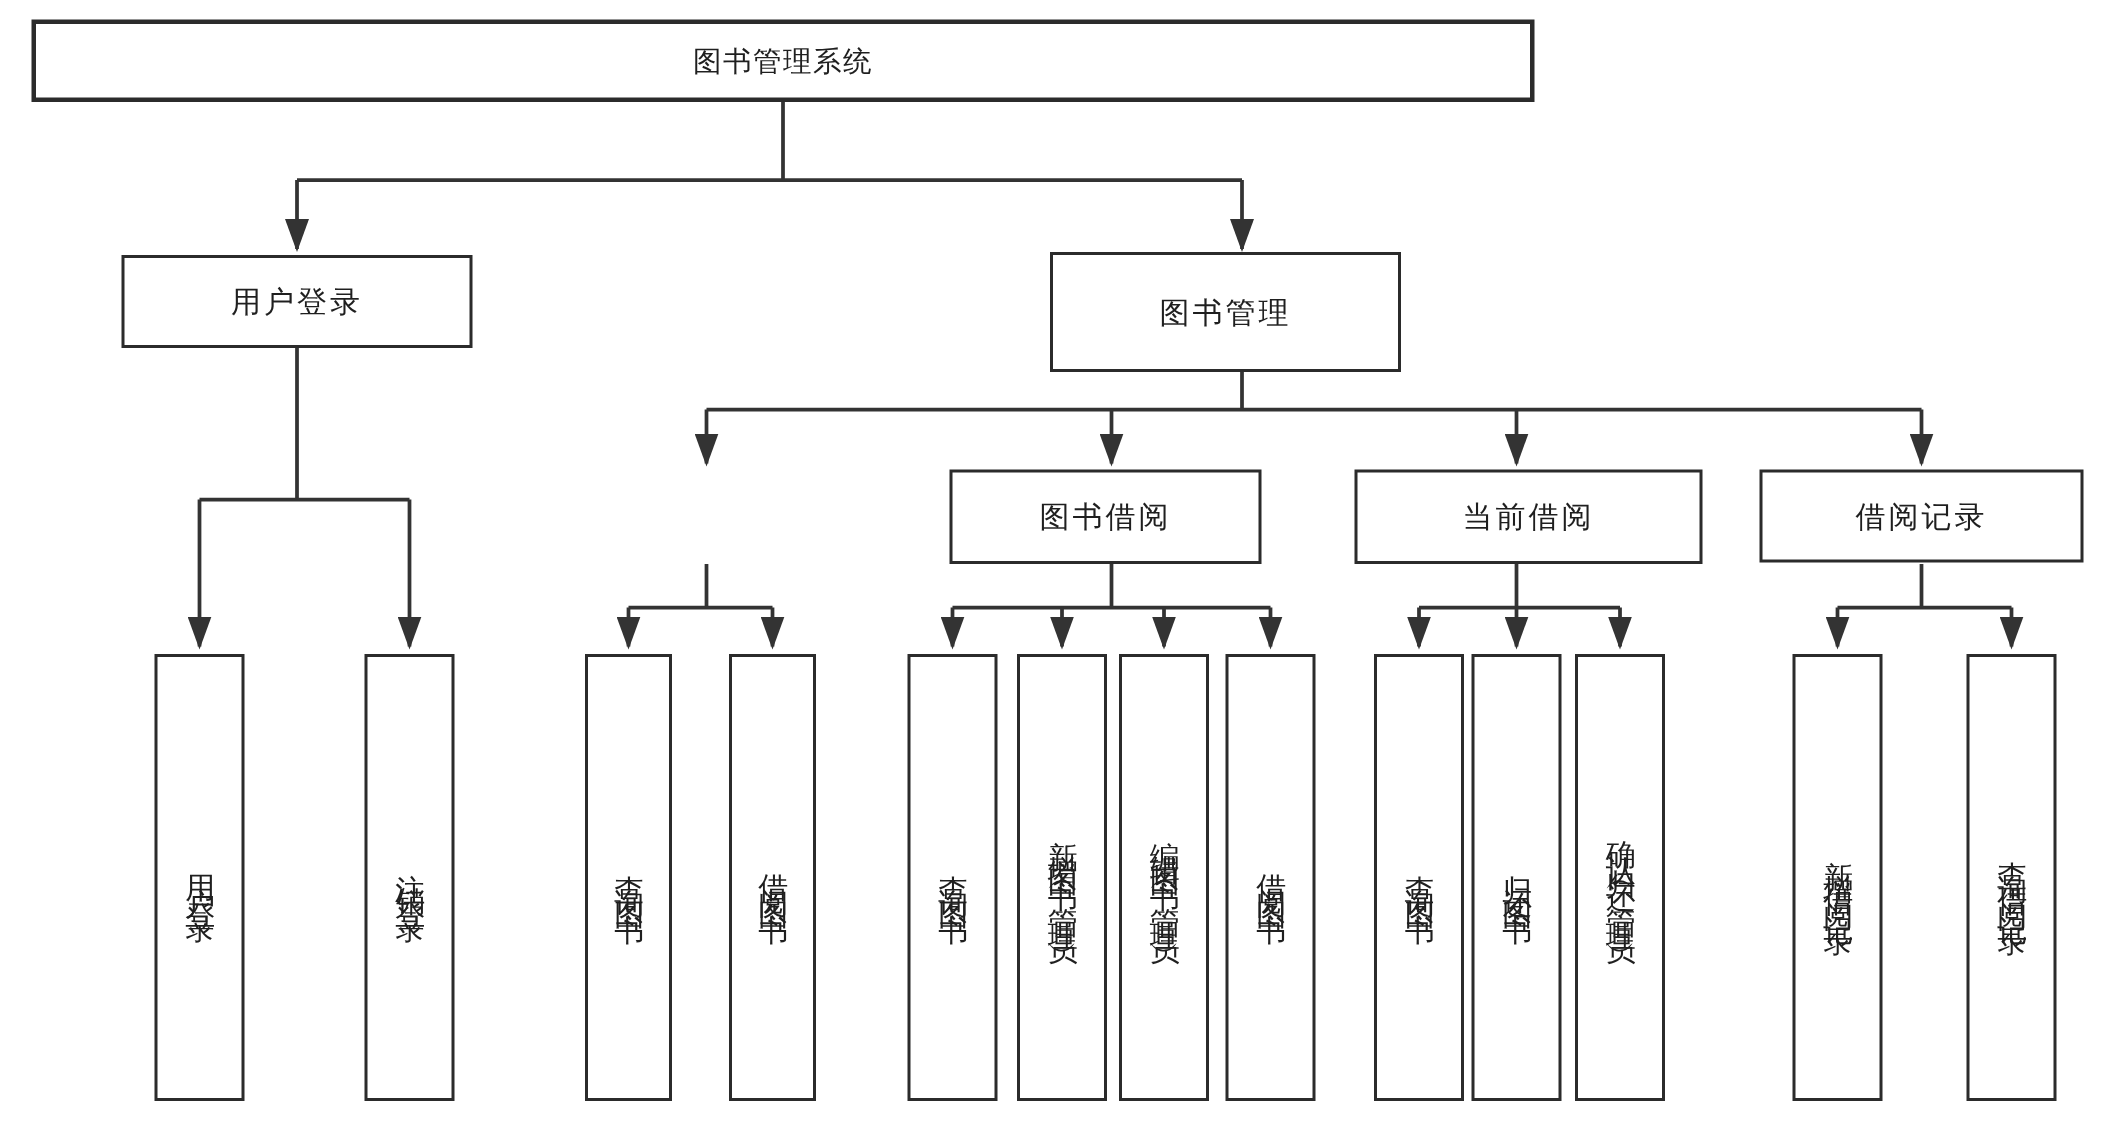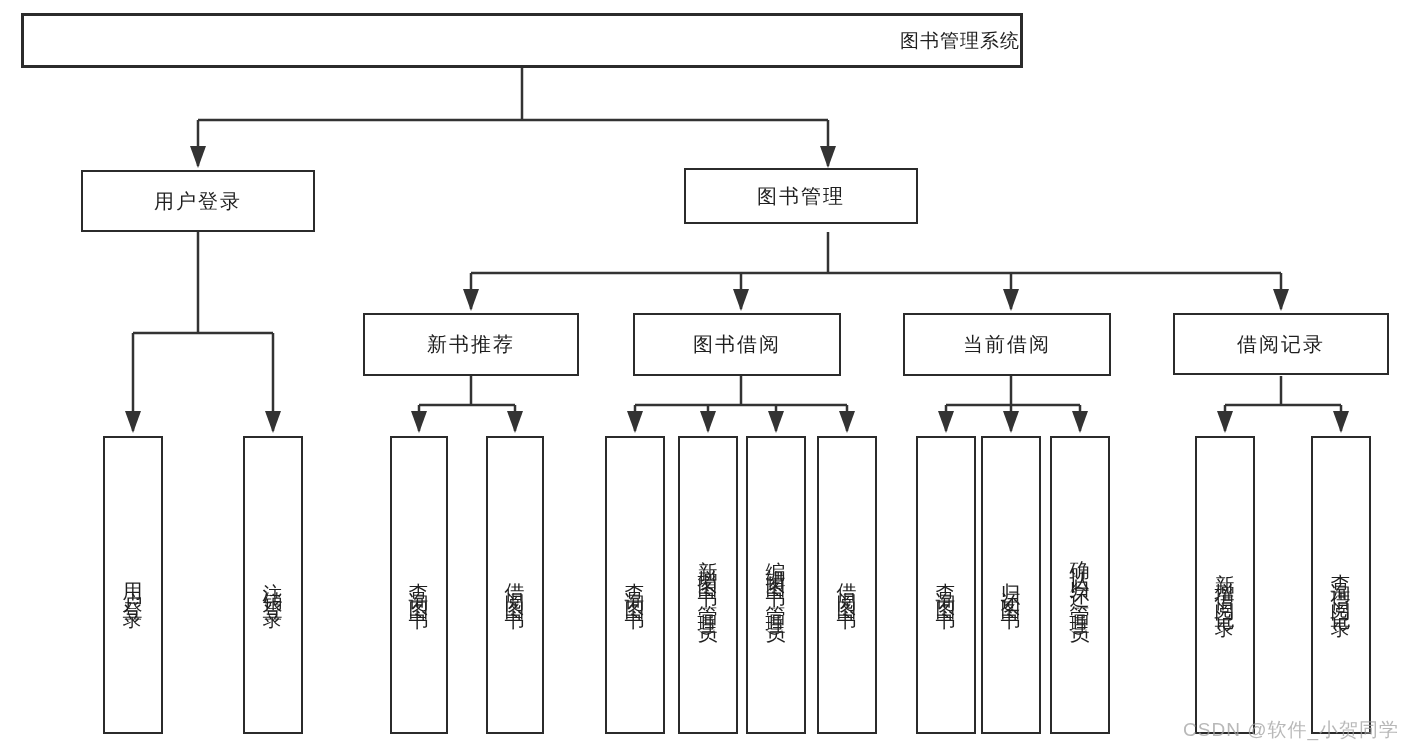--- a/index.html
+++ b/index.html
@@ -25,21 +25,21 @@
   .node {
     position: absolute;
     box-sizing: border-box;
     background: #ffffff;
     border: 2px solid #2b2b2b;
     display: flex;
     align-items: center;
     justify-content: center;
     color: #1f1f1f;
   }
-  .node.root { border-width: 3px; justify-content: flex-end; }
+  .node.root { border-width: 3px; }
   .node.h span {
     font-size: 20px;
     letter-spacing: 2px;
     white-space: nowrap;
   }
   .node.root span { font-size: 19px; letter-spacing: 1px; }
   .node.v span {
     writing-mode: vertical-rl;
     text-orientation: mixed;
     font-size: 20px;
@@ -111,31 +111,28 @@
     <path d="M1341,405 V431" marker-end="url(#arw)"></path>
   </svg>
 
   <div class="node h root" style="left:21px;top:13px;width:1002px;height:55px">
     <span>图书管理系统</span>
   </div>
 
   <div class="node h" style="left:81px;top:170px;width:234px;height:62px">
     <span>用户登录</span>
   </div>
-  <div class="node h" style="left:684px;top:168px;width:234px;height:56px">
+  <div class="node h" style="left:700px;top:168px;width:234px;height:80px">
     <span>图书管理</span>
   </div>
 
-  <div class="node h" style="left:363px;top:313px;width:216px;height:63px">
-    <span>新书推荐</span>
-  </div>
   <div class="node h" style="left:633px;top:313px;width:208px;height:63px">
     <span>图书借阅</span>
   </div>
-  <div class="node h" style="left:903px;top:313px;width:208px;height:63px">
+  <div class="node h" style="left:903px;top:313px;width:232px;height:63px">
     <span>当前借阅</span>
   </div>
   <div class="node h" style="left:1173px;top:313px;width:216px;height:62px">
     <span>借阅记录</span>
   </div>
 
   <div class="node v" style="left:103px;top:436px;width:60px;height:298px">
     <span>用户登录</span>
   </div>
   <div class="node v" style="left:243px;top:436px;width:60px;height:298px">
@@ -172,15 +169,14 @@
     <span>确认归还（管理员）</span>
   </div>
 
   <div class="node v" style="left:1195px;top:436px;width:60px;height:298px">
     <span>新增借阅记录</span>
   </div>
   <div class="node v" style="left:1311px;top:436px;width:60px;height:298px">
     <span>查询借阅记录</span>
   </div>
 
-  <div class="watermark">CSDN @软件_小贺同学</div>
 
 </div>
 
 </body></html>

